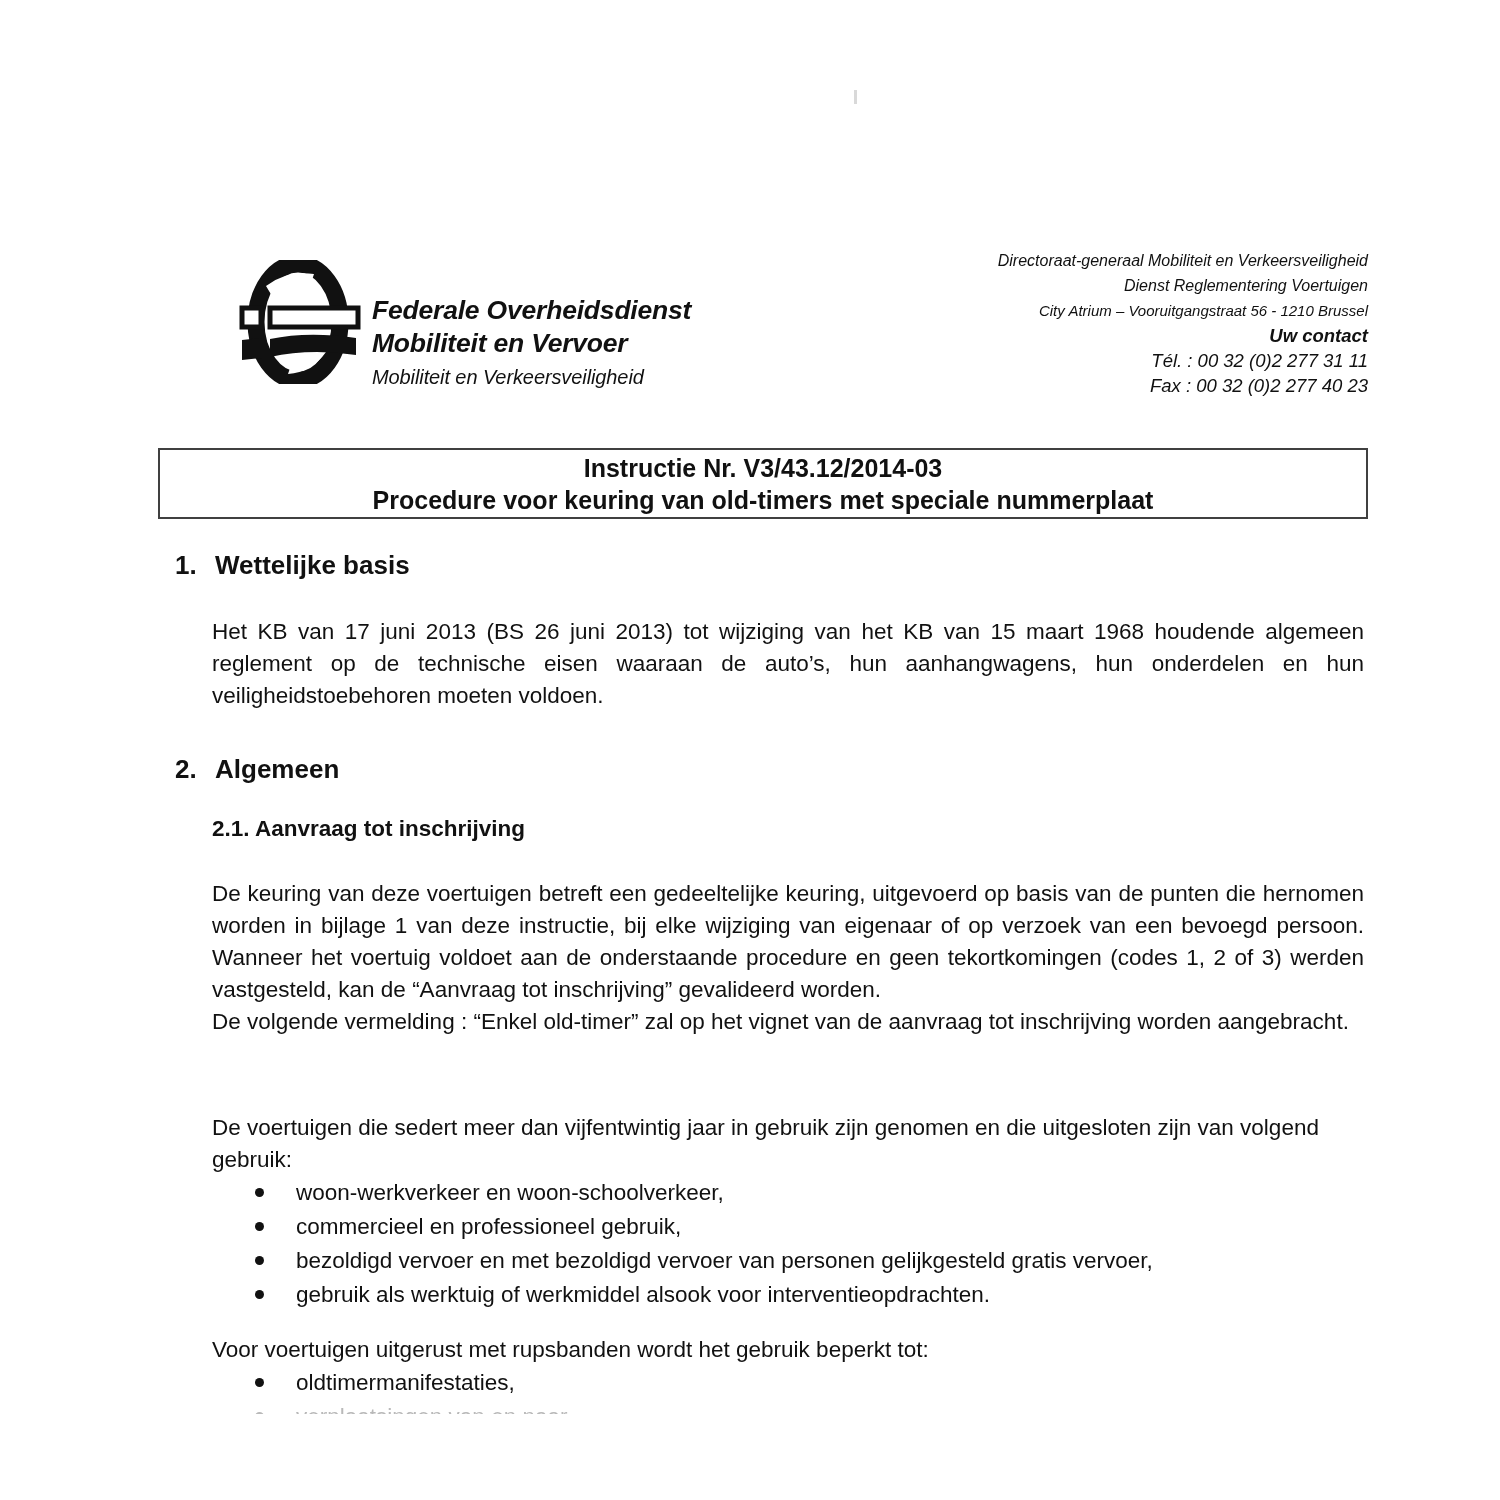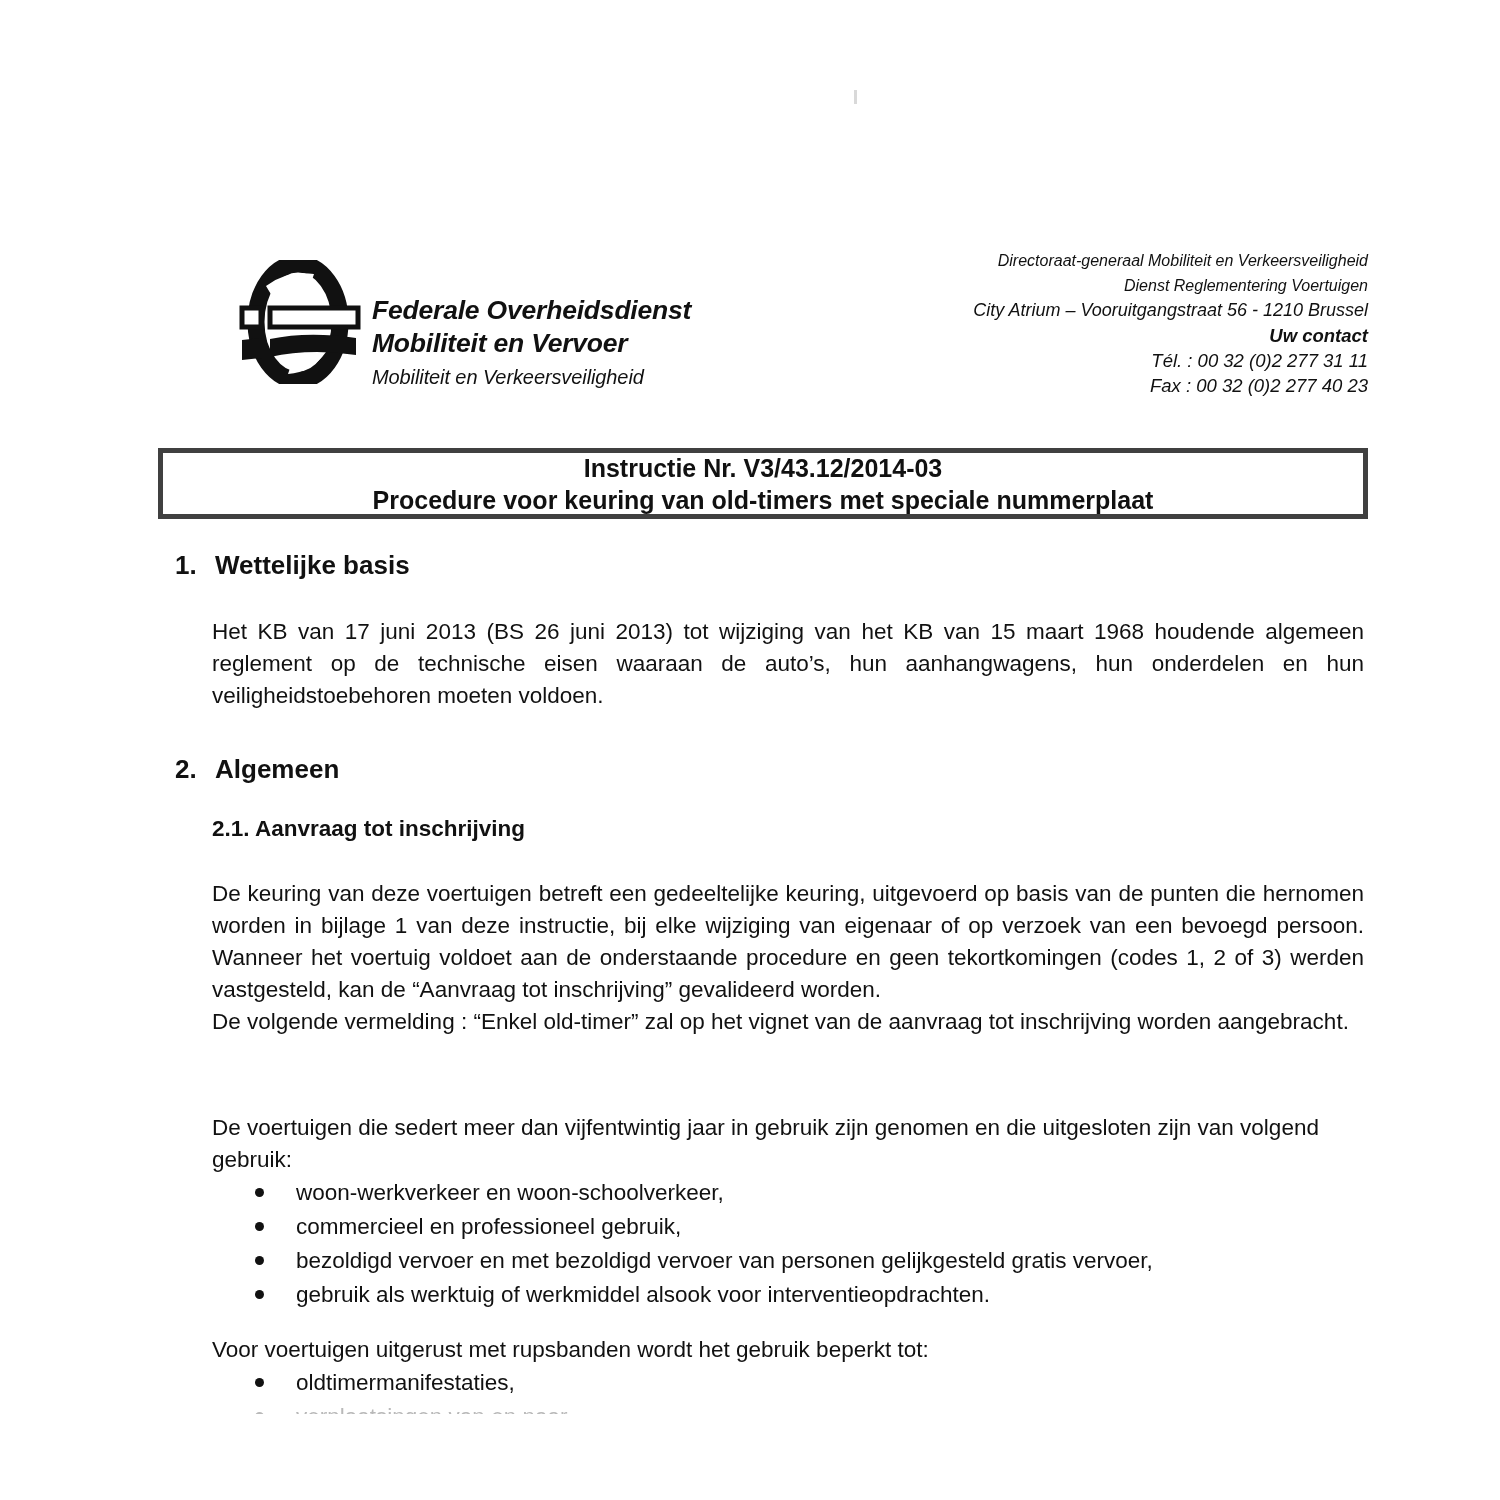--- a/index.html
+++ b/index.html
@@ -79,21 +79,21 @@
   }
   .contact-block .dg-line {
     font-style: italic;
     font-weight: normal;
     font-size: 16px;
     line-height: 25px;
     white-space: nowrap;
   }
   .contact-block .addr-line {
     font-style: italic;
-    font-size: 18px;
+    font-size: 15px;
     line-height: 25px;
     white-space: nowrap;
   }
   .contact-block .contact-heading {
     font-style: italic;
     font-weight: bold;
     font-size: 18.5px;
     line-height: 25px;
     white-space: nowrap;
   }
@@ -104,21 +104,21 @@
     white-space: nowrap;
   }
 
   
   .title-box {
     position: absolute;
     left: 158px;
     top: 448px;
     width: 1210px;
     height: 71px;
-    border: 5px solid #404040;
+    border: 2px solid #404040;
     box-sizing: border-box;
     display: flex;
     flex-direction: column;
     align-items: center;
     justify-content: center;
   }
   .title-box .t-line {
     font-weight: bold;
     font-size: 25px;
     line-height: 32px;

